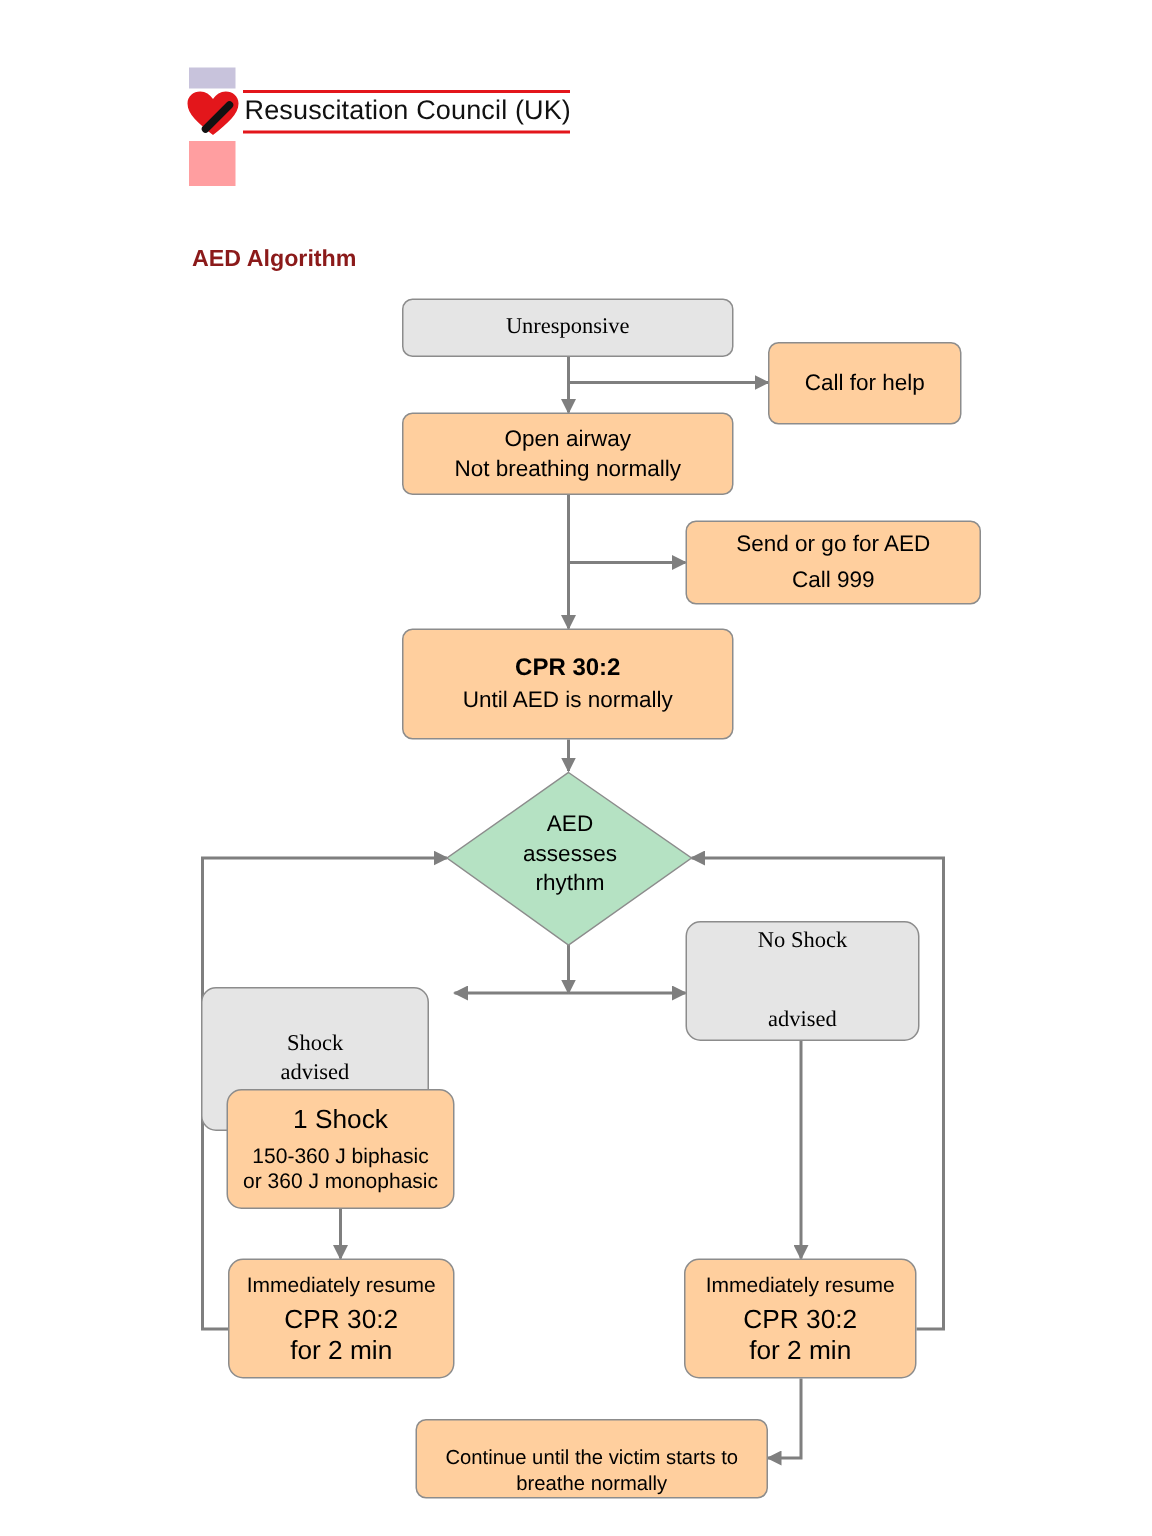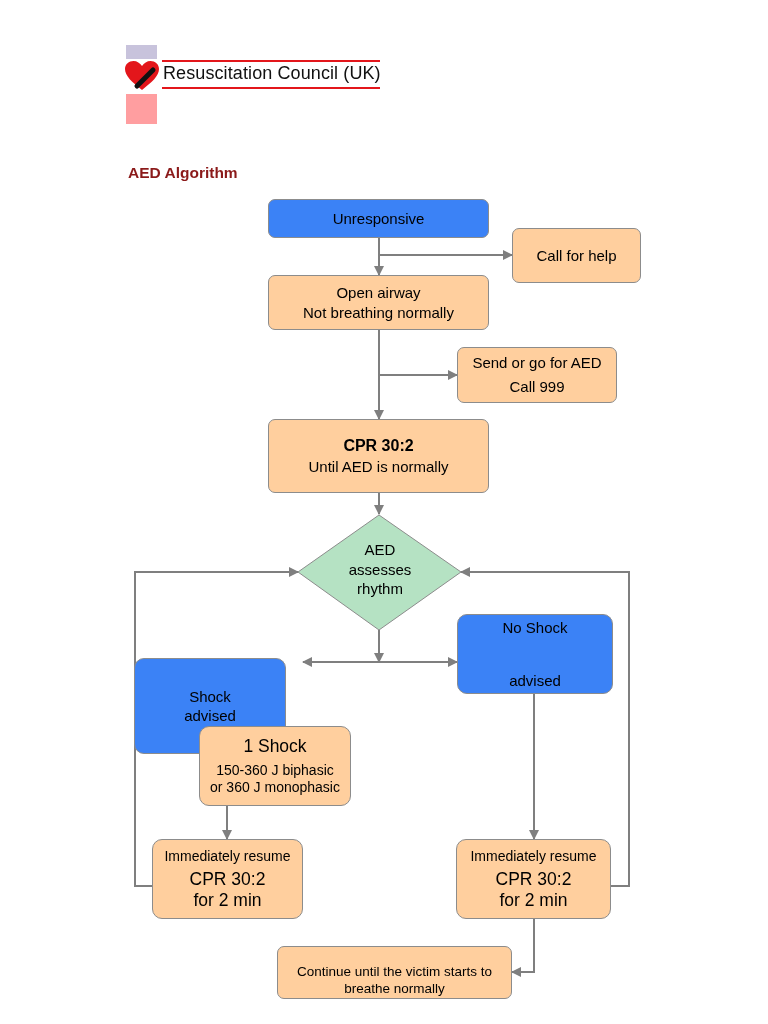--- a/index.html
+++ b/index.html
@@ -14,21 +14,21 @@
   .logo-line-top { left: 162px; top: 60px; width: 218px; height: 2px; background: #e3161b; }
   .logo-line-bot { left: 162px; top: 87px; width: 218px; height: 2px; background: #e3161b; }
   .logo-text { left: 163px; top: 63px; font-size: 18px; color: #111; white-space: nowrap; letter-spacing: 0.1px; }
   .page-title { left: 128px; top: 164px; font-size: 15.5px; font-weight: bold; color: #8b1a1a; }
   svg.flow { position: absolute; left: 0; top: 0; }
   .node {
     position: absolute; box-sizing: border-box; display: flex; flex-direction: column;
     align-items: center; justify-content: center; text-align: center; border: 1px solid #8c8c8c;
     border-radius: 7px; font-size: 15px; line-height: 1.3;
   }
-  .green { background: #3b82f6; }
+  .green { background: #e5e5e5; font-family: Liberation Serif, serif; }
   .orange { background: #ffcf9e; }
   .bold { font-weight: bold; font-size: 16px; }
   .big { font-size: 17.5px; line-height: 1.2; }
   .small { font-size: 14px; line-height: 1.25; }
   .diamond-text {
     position: absolute; left: 320px; top: 540px; width: 120px; text-align: center;
     font-size: 15px; line-height: 1.3;
   }
 </style>
 </head>
@@ -77,21 +77,21 @@
 
 <div class="node orange" style="left:512px;top:228px;width:129px;height:55px;">
   <span>Call for help</span>
 </div>
 
 <div class="node orange" style="left:268px;top:275px;width:221px;height:55px;">
   <span>Open airway</span>
   <span>Not breathing normally</span>
 </div>
 
-<div class="node orange" style="left:457px;top:347px;width:160px;height:56px;line-height:1.6;">
+<div class="node orange" style="left:457px;top:347px;width:197px;height:56px;line-height:1.6;">
   <span>Send or go for AED</span>
   <span>Call 999</span>
 </div>
 
 <div class="node orange" style="left:268px;top:419px;width:221px;height:74px;">
   <span class="bold">CPR 30:2</span>
   <span>Until AED is normally</span>
 </div>
 
 <div class="diamond-text">
@@ -103,21 +103,21 @@
 <div class="node green" style="left:134px;top:614px;width:152px;height:96px;border-radius:10px;margin-top:44px;">
   <span>Shock</span>
   <span>advised</span>
 </div>
 
 <div class="node green" style="left:457px;top:614px;width:156px;height:80px;border-radius:10px;gap:34px;">
   <span>No Shock</span>
   <span>advised</span>
 </div>
 
-<div class="node orange" style="left:151px;top:726px;width:152px;height:80px;border-radius:10px;margin-left:48px;">
+<div class="node orange" style="left:151px;top:726px;width:152px;height:80px;border-radius:10px;">
   <span class="big" style="margin-bottom:5px;">1 Shock</span>
   <span class="small">150-360 J biphasic</span>
   <span class="small">or 360 J monophasic</span>
 </div>
 
 <div class="node orange" style="left:152px;top:839px;width:151px;height:80px;border-radius:10px;">
   <span style="font-size:14px;margin-bottom:3px;">Immediately resume</span>
   <span class="big">CPR 30:2</span>
   <span class="big">for 2 min</span>
 </div>

